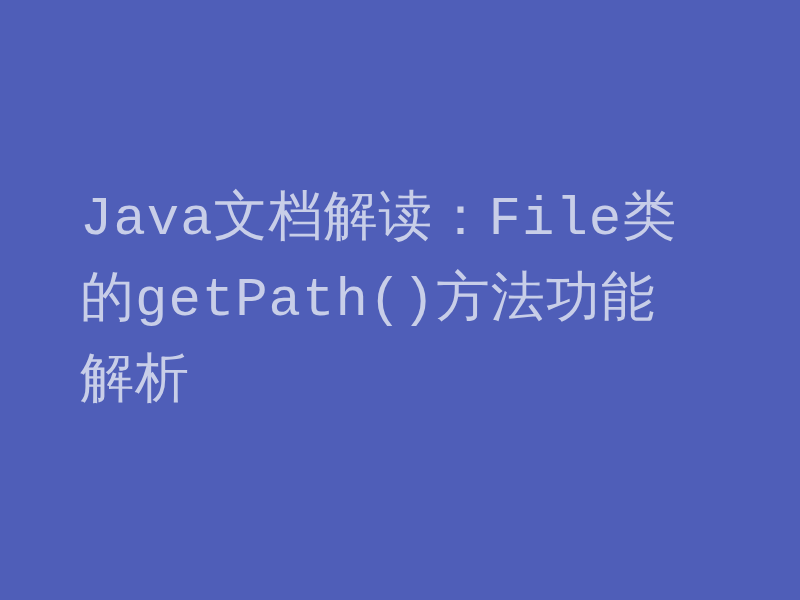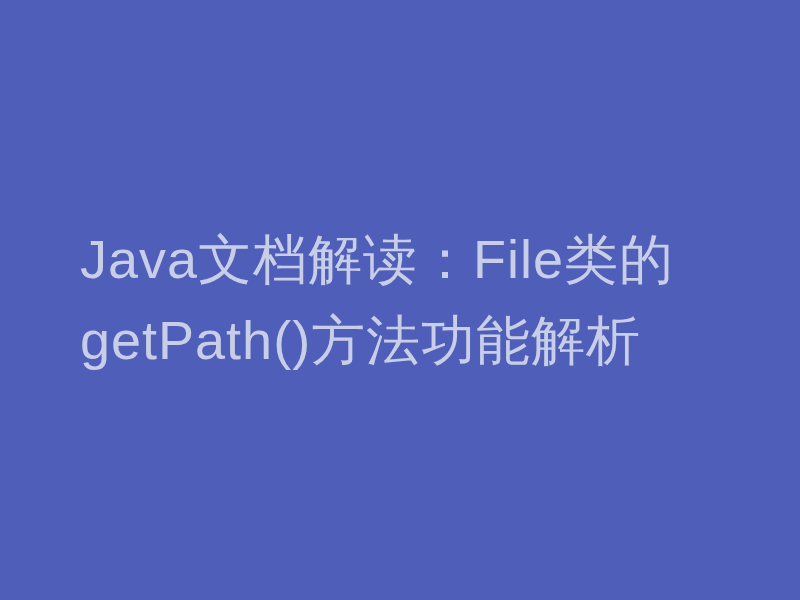--- a/index.html
+++ b/index.html
@@ -13,21 +13,21 @@
       background-color: #4f5eb8;
       display: flex;
       align-items: center;
       padding-left: 80px;
       padding-right: 120px;
     }
     .title {
       color: #c8cee8;
       font-size: 54px;
       line-height: 1.5;
-      font-family: Liberation Sans, sans-serif;
+      font-family: Liberation Mono, monospace;
       font-weight: 400;
       letter-spacing: 1px;
     }
   </style>
 </head>
 <body>
 
 <h1 class="title">Java文档解读：File类的getPath()方法功能解析</h1>
 
 </body></html>

